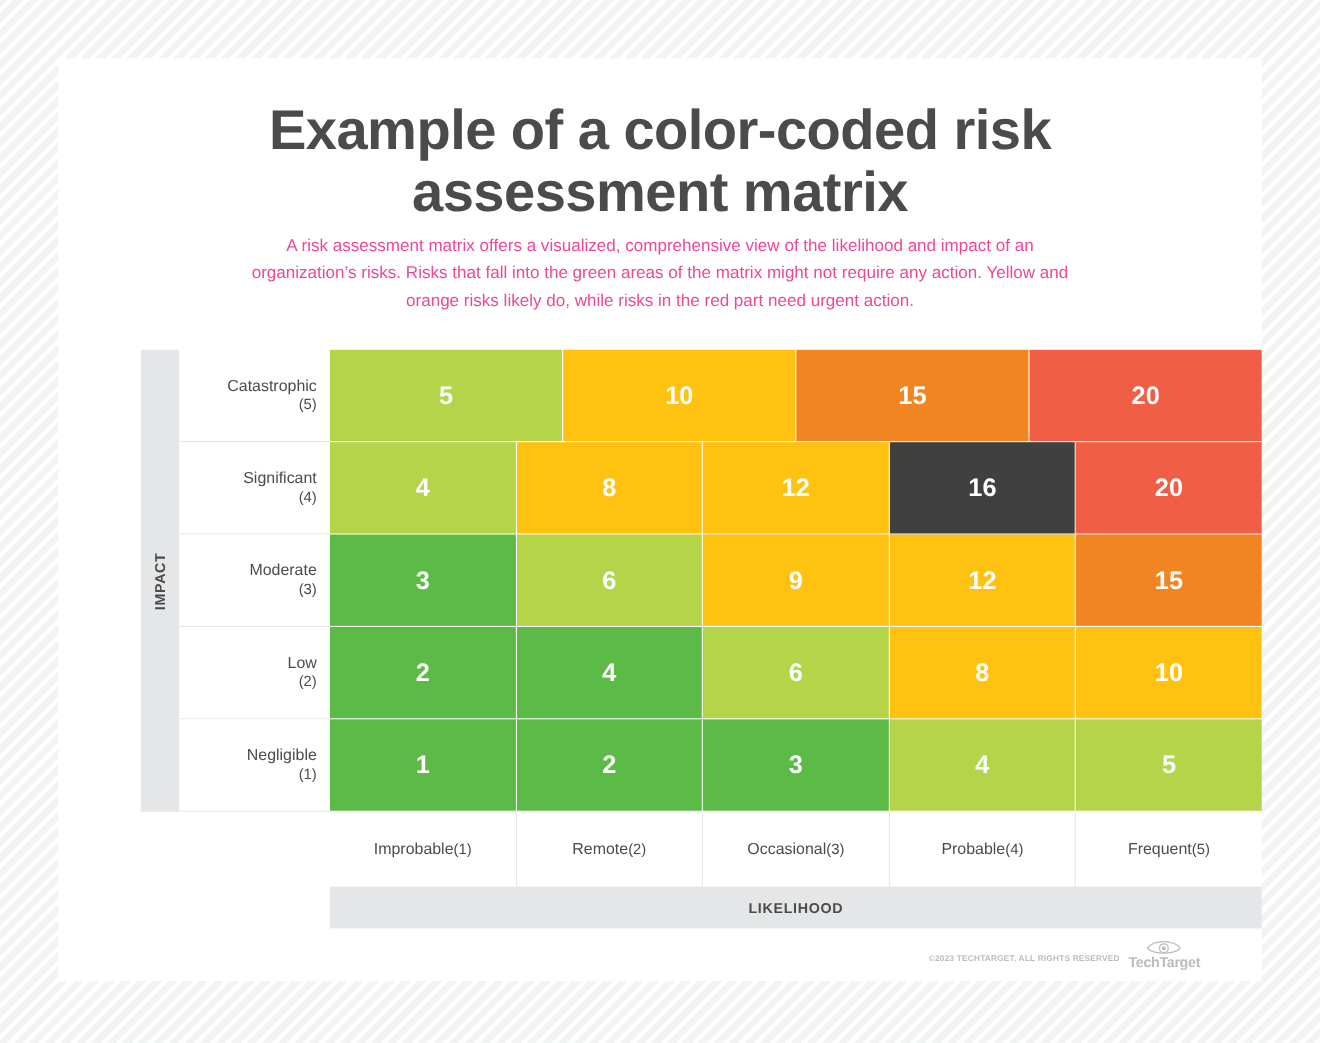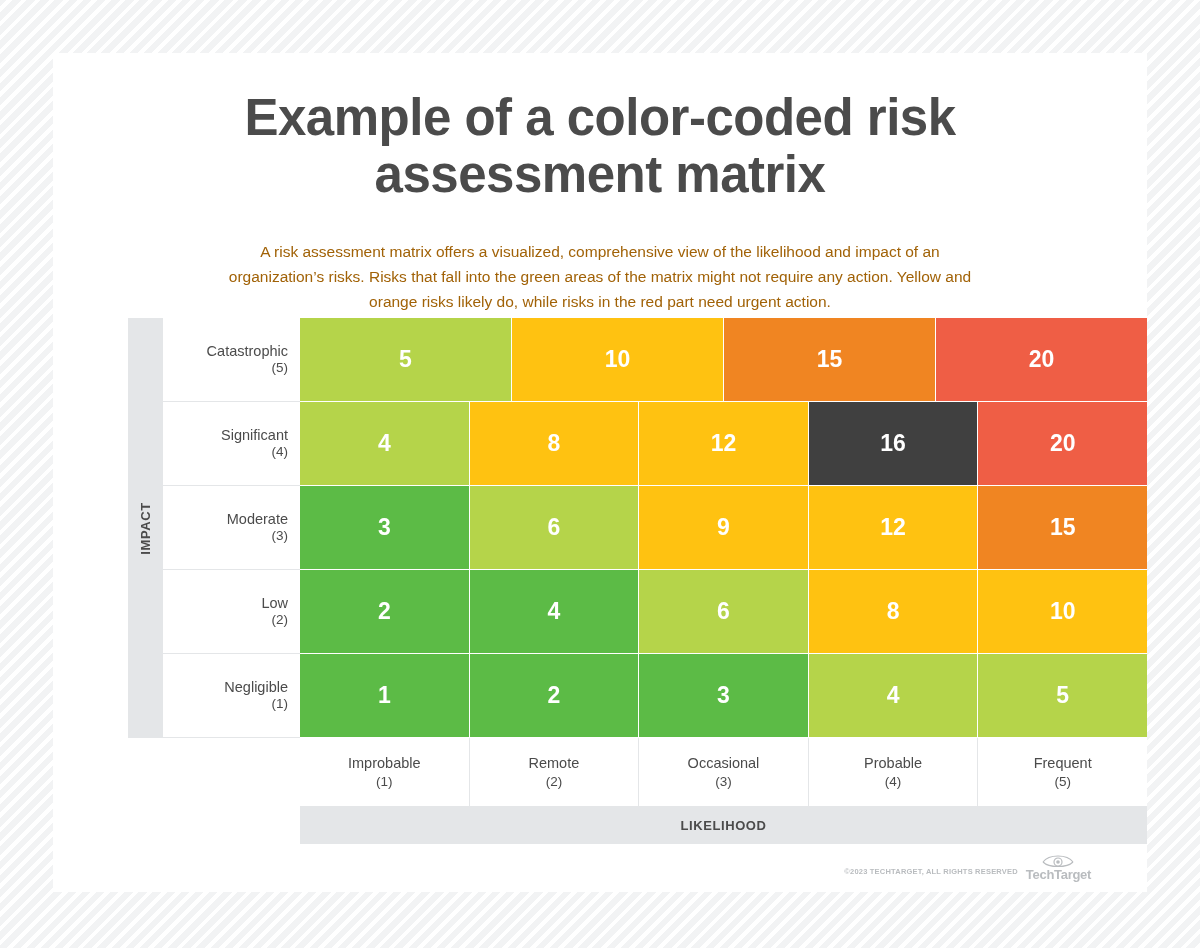--- a/index.html
+++ b/index.html
@@ -40,25 +40,25 @@
     font-size: 51px;
     line-height: 1.12;
     font-weight: bold;
     color: #4b4b4b;
     letter-spacing: -0.5px;
     max-width: 740px;
     margin: 0 auto;
   }
 
   .subtitle {
-    margin: 36px auto 0 auto;
+    margin: 8px auto 0 auto;
     max-width: 760px;
     font-size: 15.5px;
     line-height: 1.62;
-    color: #a16207;
+    color: #ec4899;
   }
 
   
   .matrix-wrap {
     position: absolute;
     left: 75px;
     top: 265px;
     width: 1019px;
   }
 
@@ -139,21 +139,21 @@
   }
 
   .colheads .spacer {
     width: 172px;
   }
 
   .colhead {
     flex: 1;
     border-right: 1px solid #e4e6e8;
     display: flex;
-    flex-direction: column;
+    flex-direction: row;
     align-items: center;
     justify-content: center;
     text-align: center;
   }
 
   .colhead:last-child { border-right: none; }
 
   .colhead .ch-name {
     font-size: 14.5px;
     color: #4b4b4b;

